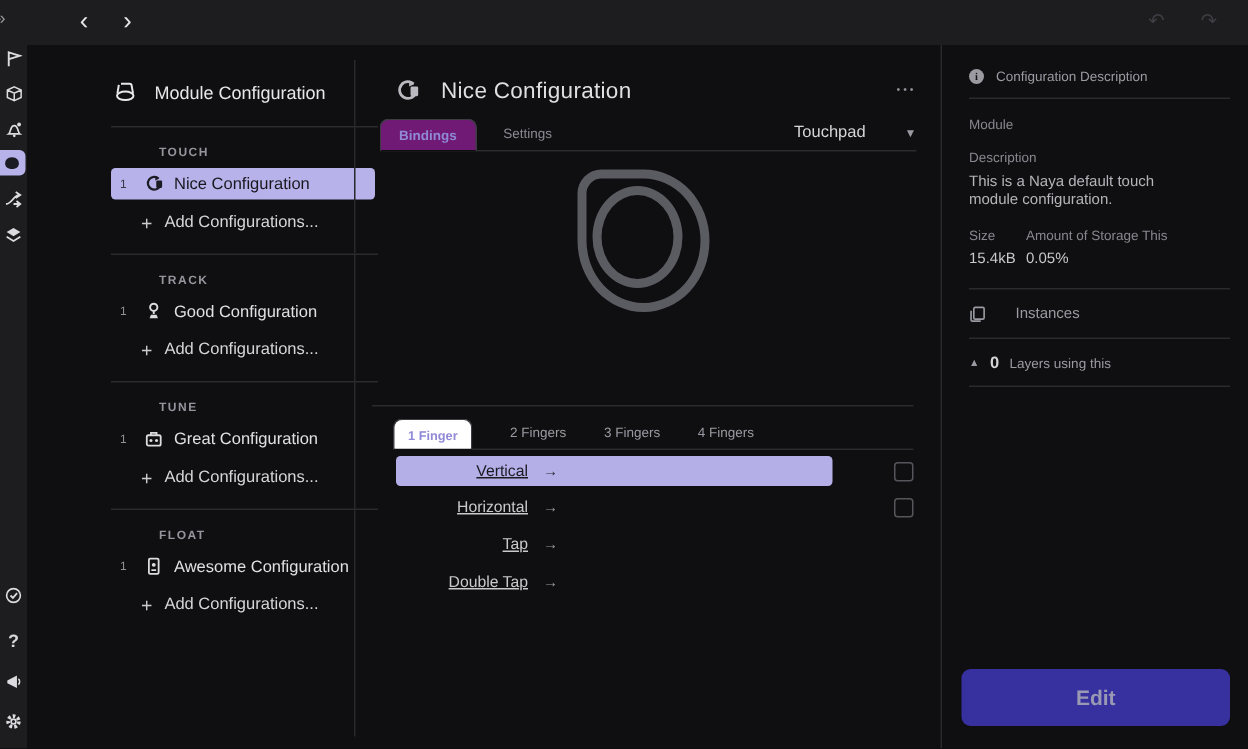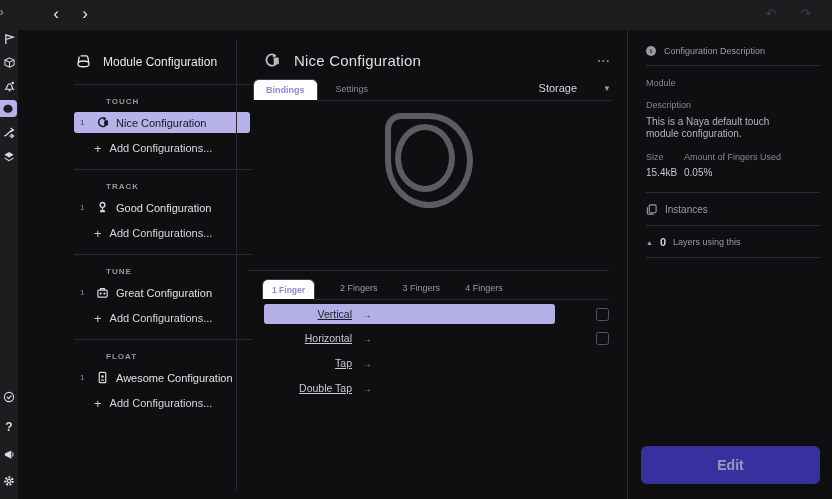--- a/index.html
+++ b/index.html
@@ -47,21 +47,21 @@
   .main { position:absolute; left:237px; top:30px; width:390px; bottom:0; }
   .main-header { display:flex; align-items:center; margin:22px 16px 0 26px; gap:14px; }
   .main-title { font-size:15px; color:#dfdfe3; letter-spacing:.2px; flex:1; }
   .dots { font-size:7px; letter-spacing:2px; color:#8f8f97; cursor:pointer; }
   .mod-ic { color:#b9b9bf; display:flex; }
 
   .tabbar { position:relative; margin:10px 16px 0 16px; height:22px; border-bottom:1px solid #2b2b2f;
     display:flex; align-items:flex-end; }
   .tab-active { height:22px; margin-bottom:-1px; padding:0 12px; display:flex; align-items:center;
     border:1px solid #3c3c42; border-bottom:1px solid #0f0f11; border-radius:6px 6px 0 0;
-    background:#ffffff; color:#8f89d6; font-size:9px; font-weight:bold; cursor:pointer; }
+    background:#701a75; color:#8f89d6; font-size:9px; font-weight:bold; cursor:pointer; }
   .tab-plain { padding:0 18px 6px 18px; color:#8a8a92; font-size:9px; cursor:pointer; }
   .device-select { margin-left:auto; display:flex; align-items:center; gap:26px; padding-bottom:6px; cursor:pointer; }
   .device-label { font-size:11px; color:#d5d5da; }
   .caret { font-size:8px; color:#9a9aa2; }
 
   .pad-wrap { position:relative; height:163px; }
   .pad-outer { position:absolute; left:148px; top:12px; width:88px; height:95px;
     border:6px solid #5b5b62; border-radius:16px 50% 50% 50%; }
   .pad-inner { position:absolute; left:4px; top:5px; width:60px; height:68px;
     border:6px solid #5b5b62; border-radius:50%; }
@@ -94,21 +94,21 @@
   .i-badge { width:10px; height:10px; border-radius:50%; background:#9a9aa0; color:#141417;
     font-size:7px; font-weight:bold; display:flex; align-items:center; justify-content:center;
     font-family:"Liberation Serif", serif; }
   .info-title { font-size:9px; color:#9a9aa2; }
   .i-div { height:1px; background:#2b2b2f; margin-top:9px; }
   .fld-label { font-size:9px; color:#87878f; margin-top:12px; }
   .fld-value { font-size:10px; color:#c7c7cc; margin-top:5px; }
   .desc-text { font-size:10px; color:#b4b4ba; margin-top:6px; width:138px; line-height:12px; }
   .two-col { display:flex; gap:14px; }
   .two-col .col1 { width:24px; }
-  .row-item { display:flex; align-items:center; gap:8px; margin-top:11px; color:#9a9aa2; cursor:pointer; }
+  .row-item { display:flex; align-items:center; gap:20px; margin-top:11px; color:#9a9aa2; cursor:pointer; }
   .row-item .lbl { font-size:10px; }
   .layers-row { display:flex; align-items:center; gap:7px; margin-top:10px; cursor:pointer; }
   .collapse { font-size:7px; color:#9a9aa2; }
   .layer-count { font-size:11px; font-weight:bold; color:#d4d4d9; }
   .layers-lbl { font-size:9px; color:#9a9aa2; }
   .edit-btn { position:absolute; left:13px; bottom:15px; width:179px; height:38px; background:#37309f;
     border:none; border-radius:6px; color:#9a99b4; font-size:14px; font-weight:bold;
     font-family:"Liberation Sans", sans-serif; cursor:pointer; }
   svg { display:block; }
 </style>
@@ -281,21 +281,21 @@
           </svg>
       </span>
       <span class="main-title">Nice Configuration</span>
       <span class="dots">•••</span>
     </div>
 
     <div class="tabbar">
       <div class="tab-active">Bindings</div>
       <div class="tab-plain">Settings</div>
       <div class="device-select">
-        <span class="device-label">Storage</span>
+        <span class="device-label">Touchpad</span>
         <span class="caret">▼</span>
       </div>
     </div>
 
     <div class="pad-wrap">
       <div class="pad-outer">
         <div class="pad-inner"></div>
       </div>
     </div>
 
@@ -345,21 +345,21 @@
     </div>
     <div class="i-div"></div>
 
     <div class="fld-label">Module</div>
 
     <div class="fld-label">Description</div>
     <div class="desc-text">This is a Naya default touch module configuration.</div>
 
     <div class="two-col">
       <div class="fld-label col1">Size</div>
-      <div class="fld-label">Amount of Fingers Used</div>
+      <div class="fld-label">Amount of Storage This</div>
     </div>
     <div class="two-col">
       <div class="fld-value col1" style="width:24px">15.4kB</div>
       <div class="fld-value">0.05%</div>
     </div>
 
     <div class="i-div" style="margin-top:14px"></div>
 
     <div class="row-item">
       <svg width="11" height="11" viewBox="0 0 12 12">

